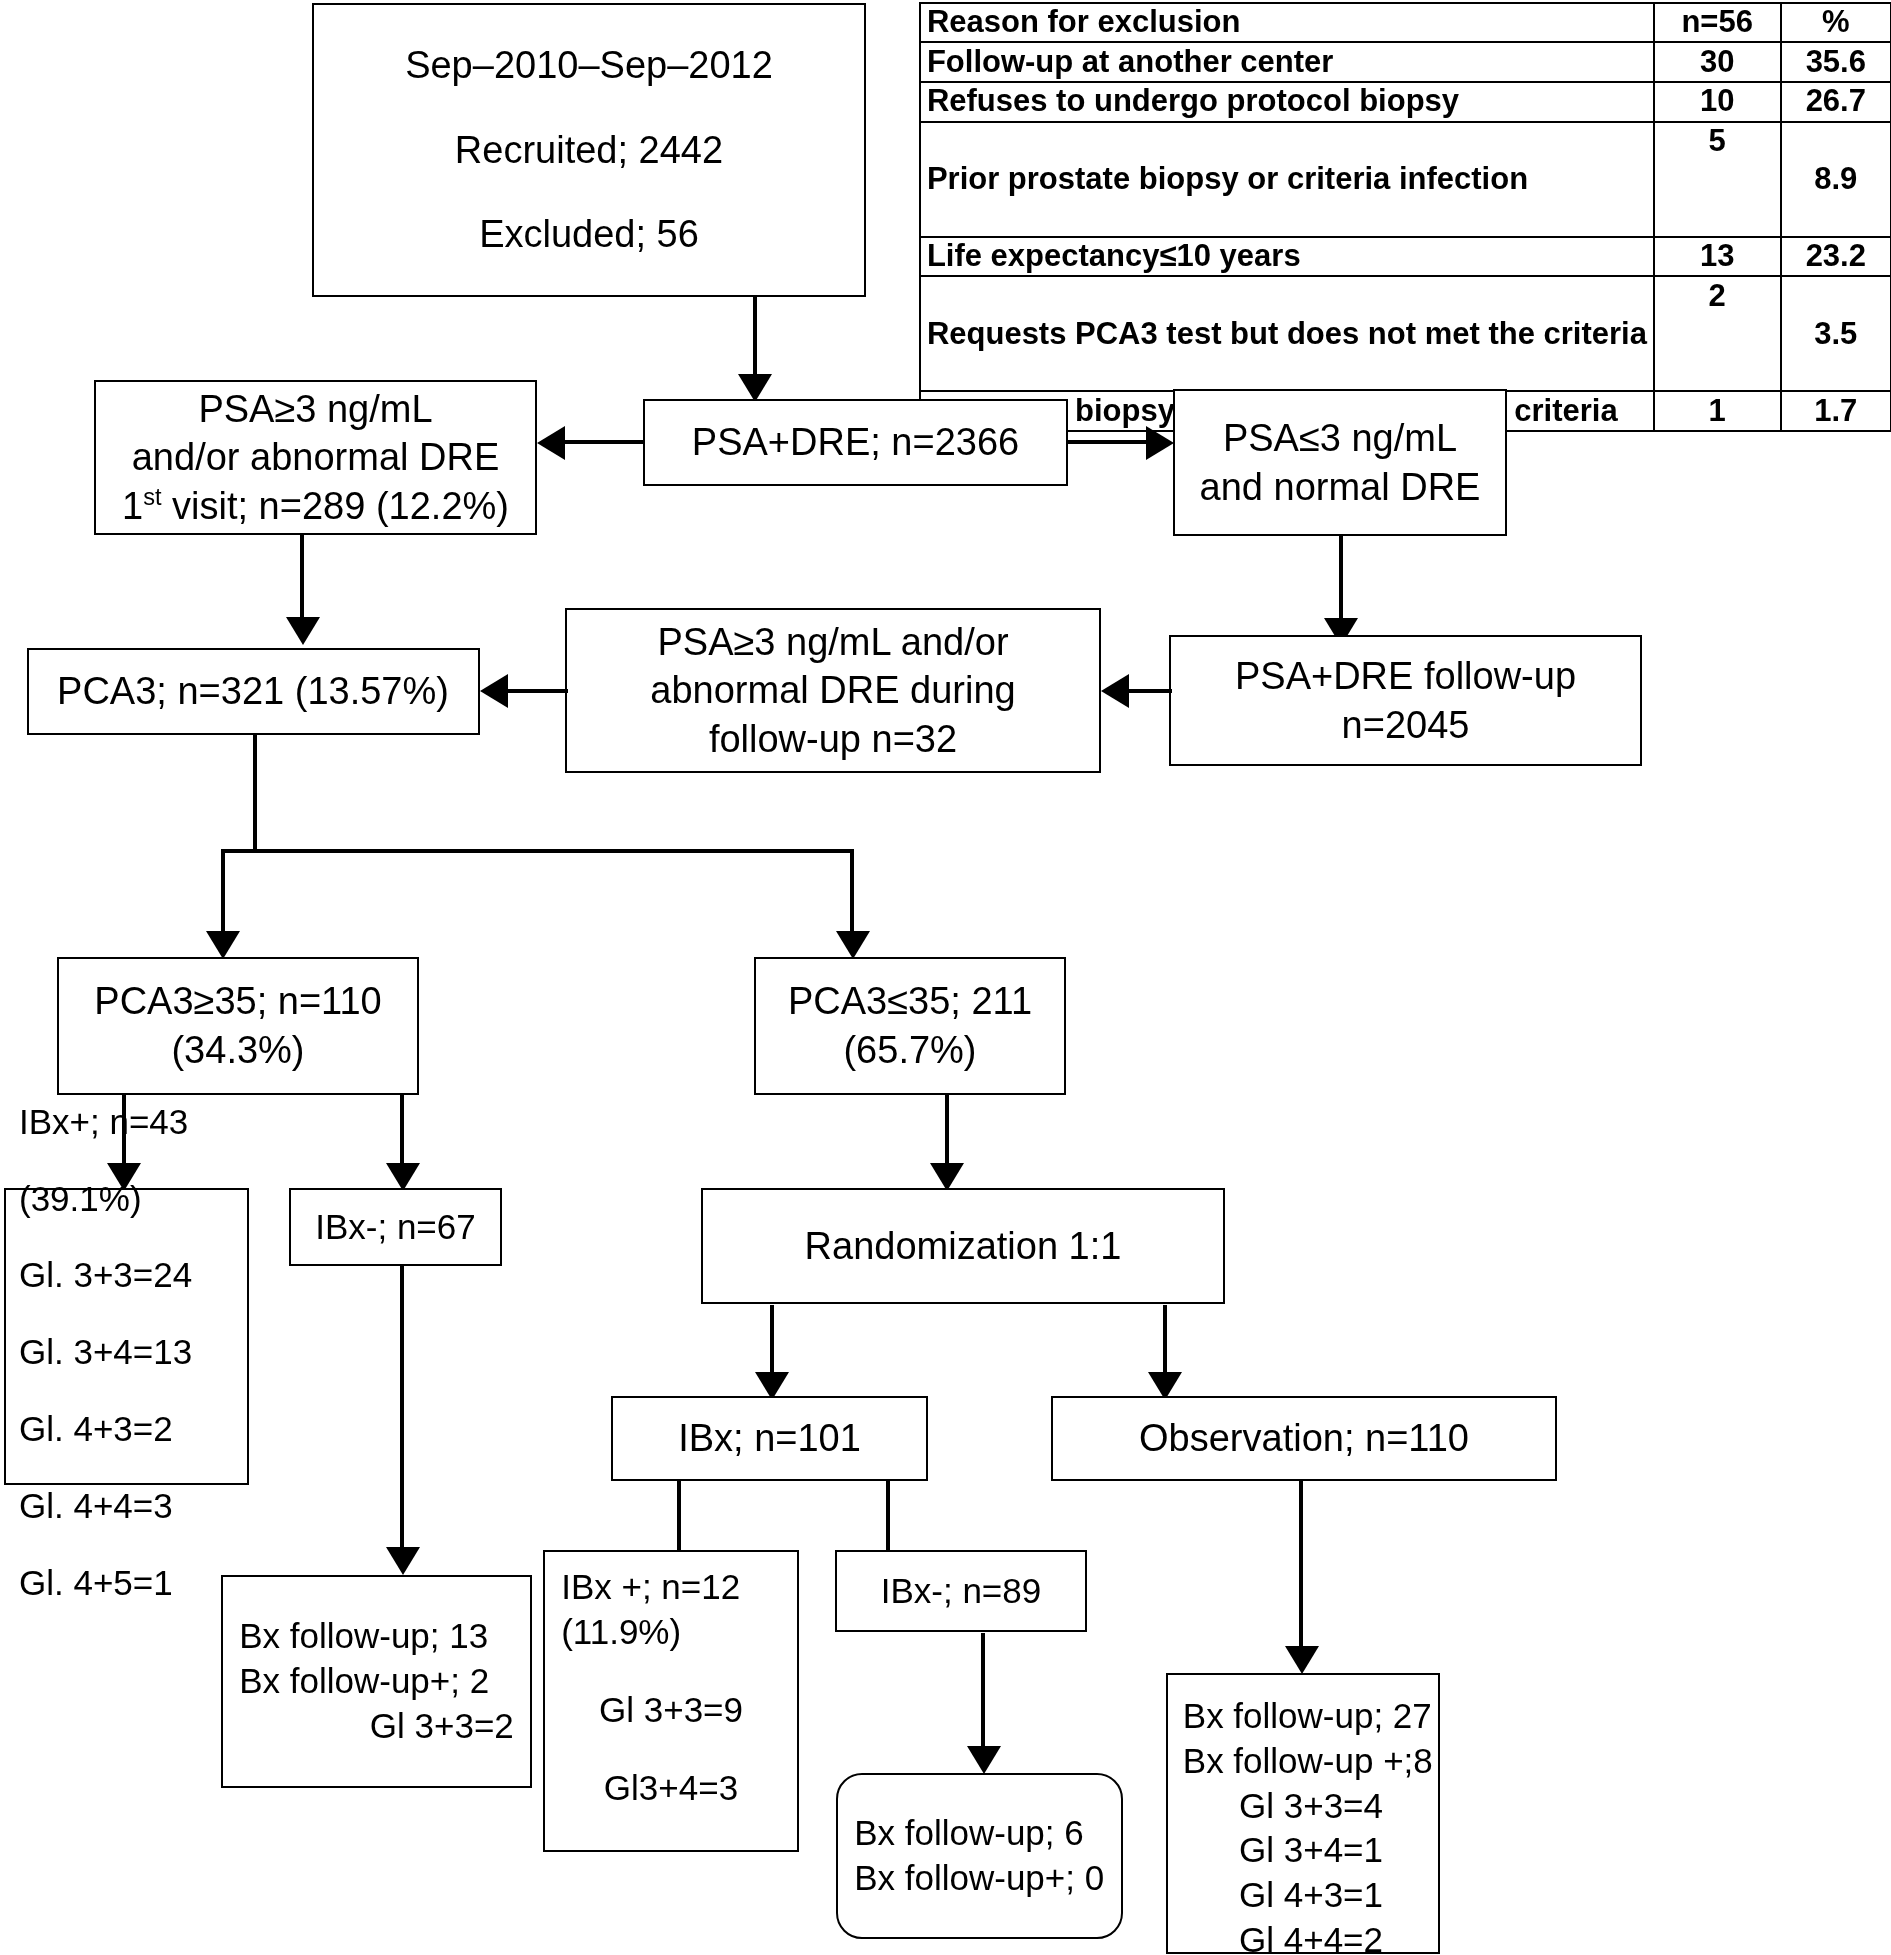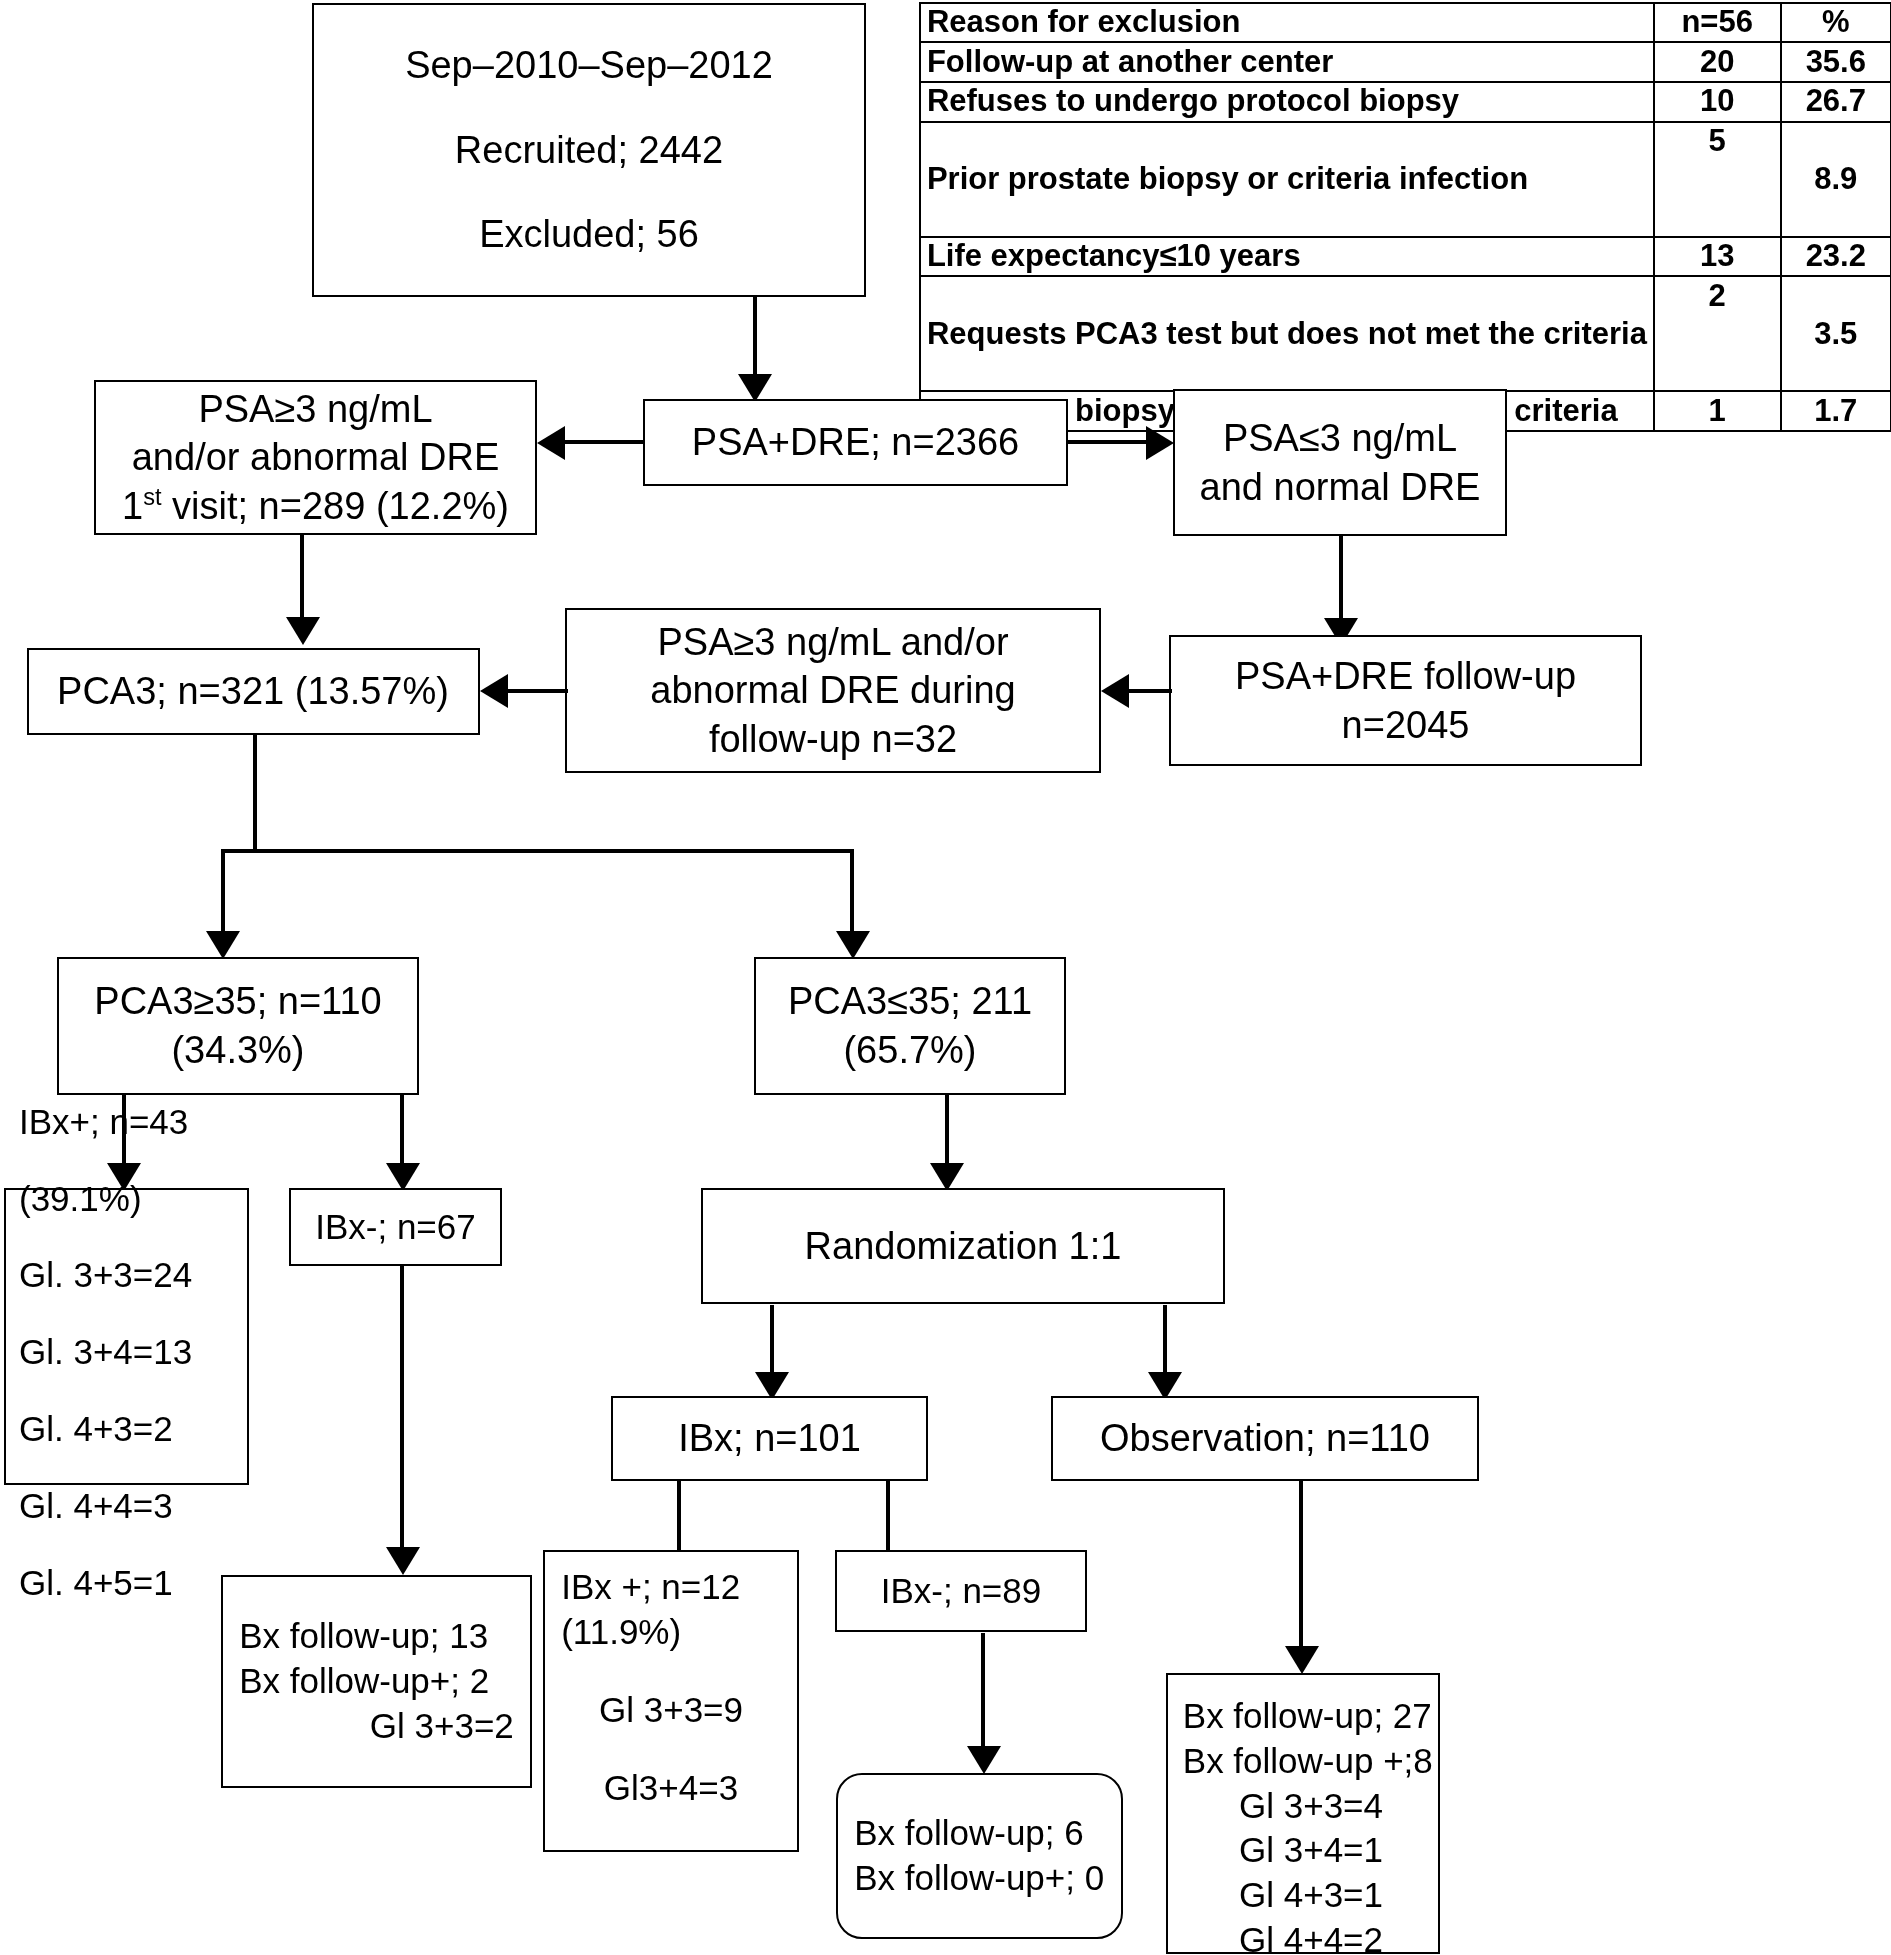--- a/index.html
+++ b/index.html
@@ -63,21 +63,21 @@
 
   <table id="exclusion-table" style="left:919px; top:1.5px;">
     <tbody>
       <tr class="hdr">
         <td class="reason">Reason for exclusion</td>
         <td class="num">n=56</td>
         <td class="pct">%</td>
       </tr>
       <tr>
         <td class="reason">Follow-up at another center</td>
-        <td class="num">20</td>
+        <td class="num">30</td>
         <td class="pct">35.6</td>
       </tr>
       <tr>
         <td class="reason">Refuses to undergo protocol biopsy</td>
         <td class="num">10</td>
         <td class="pct">26.7</td>
       </tr>
       <tr class="tall">
         <td class="reason" style="vertical-align:middle;">Prior prostate biopsy or criteria infection</td>
         <td class="num">5</td>
@@ -210,21 +210,21 @@
   <div class="vline" style="left:770px; top:1305px; height:72px;"></div>
   <div class="arrow-d" style="left:755px; top:1372px;"></div>
 
   <div class="vline" style="left:1163px; top:1305px; height:72px;"></div>
   <div class="arrow-d" style="left:1148px; top:1372px;"></div>
 
   <div class="box" style="left:611px; top:1396px; width:317px; height:85px;">
     <span class="ln">IBx; n=101</span>
   </div>
 
-  <div class="box" style="left:1051px; top:1396px; width:428px; height:85px;">
+  <div class="box" style="left:1051px; top:1396px; width:506px; height:85px;">
     <span class="ln">Observation; n=110</span>
   </div>
 
   <div class="vline" style="left:677px; top:1481px; height:124px;"></div>
   <div class="arrow-d" style="left:663px; top:1600px;"></div>
 
   <div class="vline" style="left:886px; top:1481px; height:124px;"></div>
   <div class="arrow-d" style="left:872px; top:1600px;"></div>
 
   <div class="vline" style="left:1299px; top:1481px; height:169px;"></div>

